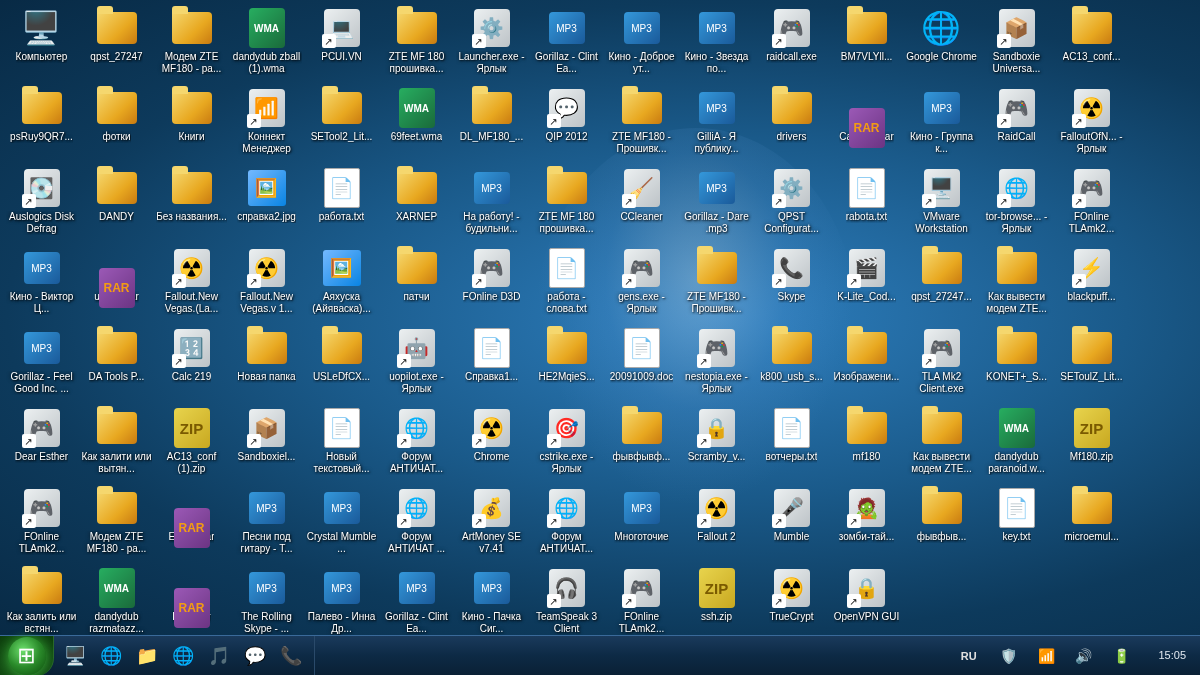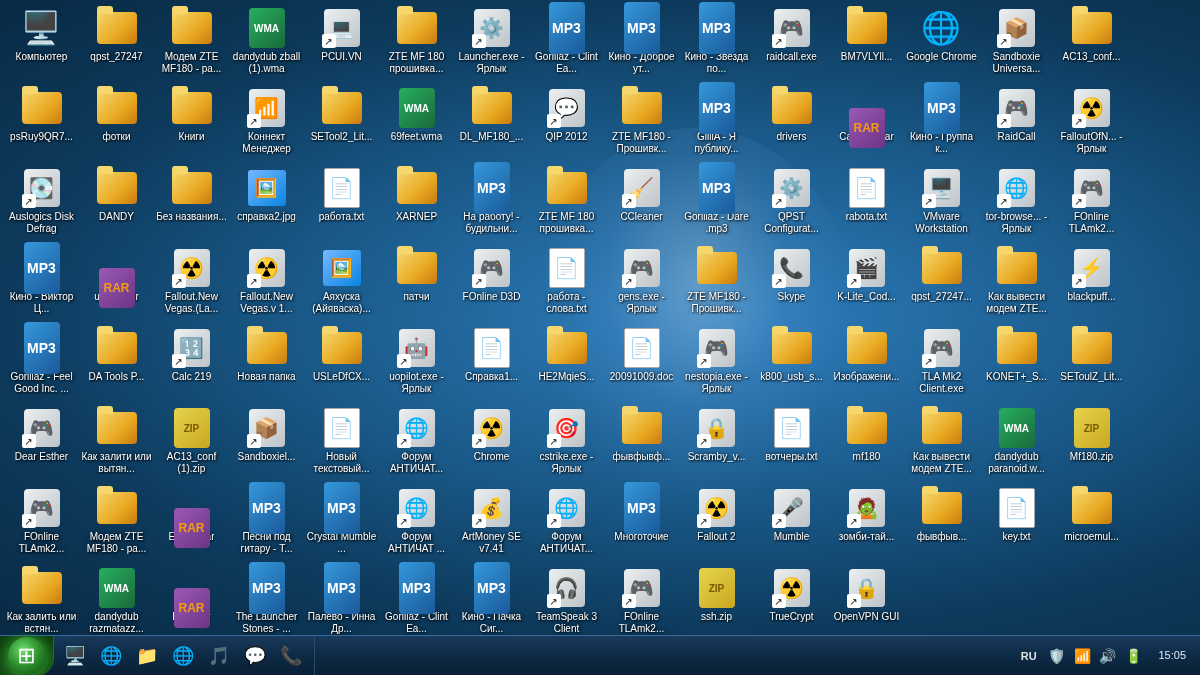--- a/index.html
+++ b/index.html
@@ -148,21 +148,21 @@
     .taskbar-middle {
       flex: 1;
       height: 100%;
     }
 
     .taskbar-tray {
       display: flex;
       align-items: center;
       padding: 0 6px;
       height: 100%;
-      gap: 8px;
+      gap: 20px;
     }
 
     .tray-lang {
       color: #e0e0e0;
       font-size: 11px;
       font-weight: bold;
       padding: 2px 4px;
     }
 
     .tray-icon {
@@ -203,28 +203,28 @@
       background: linear-gradient(135deg, #9b59b6, #6c3483);
       border-radius: 4px;
       display: flex; align-items: center; justify-content: center;
       color: #f39c12; font-weight: bold; font-size: 12px; margin-top: 39px;
     }
     .zip-icon {
       width: 36px; height: 40px;
       background: linear-gradient(135deg, #e8d44d, #c8a820);
       border-radius: 4px;
       display: flex; align-items: center; justify-content: center;
-      color: #7a5a00; font-weight: bold; font-size: 10px;
+      color: #7a5a00; font-weight: bold; font-size: 15px;
     }
     .mp3-icon {
-      width: 36px; height: 52px;
+      width: 36px; height: 32px;
       background: linear-gradient(135deg, #3498db, #1a5a9a);
       border-radius: 4px;
       display: flex; align-items: center; justify-content: center;
-      color: white; font-weight: bold; font-size: 14px;
+      color: white; font-weight: normal; font-size: 10px;
     }
     .wma-icon {
       width: 36px; height: 40px;
       background: linear-gradient(135deg, #27ae60, #1a6a3a);
       border-radius: 4px;
       display: flex; align-items: center; justify-content: center;
       color: white; font-weight: bold; font-size: 10px;
     }
     .exe-icon {
       width: 36px; height: 38px;
@@ -1032,21 +1032,21 @@
       <div class="rar-icon">RAR</div>
 
     </div>
     <span class="icon-label">PCUl.rar</span>
   </div>
         <div class="icon" title="The Rolling Stones - ...">
     <div class="icon-img">
       <div class="mp3-icon">MP3</div>
 
     </div>
-    <span class="icon-label">The Launcher Stones - ...</span>
+    <span class="icon-label">The Rolling Skype - ...</span>
   </div>
         <div class="icon" title="Палево - Инна Др...">
     <div class="icon-img">
       <div class="mp3-icon">MP3</div>
 
     </div>
     <span class="icon-label">Палево - Инна Др...</span>
   </div>
         <div class="icon" title="Gorillaz - Clint Ea...">
     <div class="icon-img">

